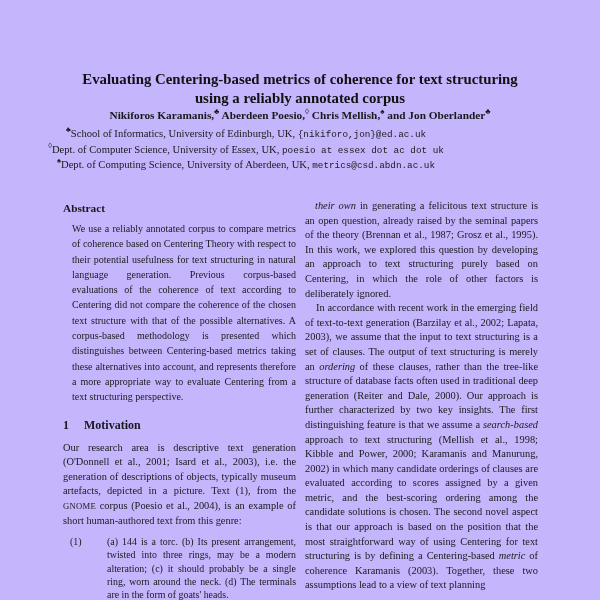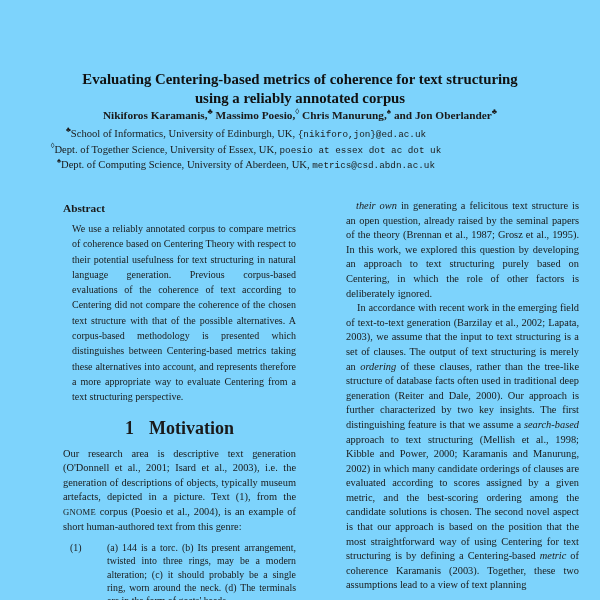--- a/index.html
+++ b/index.html
@@ -1,19 +1,19 @@
 <!DOCTYPE html>
 <html><head>
 <meta charset="utf-8">
 <style>
   * { margin: 0; padding: 0; box-sizing: border-box; }
   html, body { width: 600px; height: 600px; background: #ffffff; }
   .page {
     position: relative; width: 600px; height: 600px; overflow: hidden;
-    background: #7dd3fc; color: #1a1a1a;
+    background: #c4b5fd; color: #1a1a1a;
     font-family: "Liberation Serif", "DejaVu Serif", serif;
   }
   .title {
     position: absolute; top: 70px; left: 80px; width: 440px;
     text-align: center; font-size: 14.8px; line-height: 18.5px; font-weight: bold;
     color: #111111;
   }
   .authors {
     position: absolute; top: 109px; left: 0; width: 600px;
     text-align: center; font-weight: bold; font-size: 11.3px; white-space: nowrap;
@@ -23,48 +23,48 @@
     position: absolute; top: 127px; left: 0; width: 492px;
     text-align: center; font-size: 10.6px; line-height: 14.6px;
   }
   .affils sup { font-size: 7.5px; line-height: 0; }
   .mono { font-family: "Liberation Mono", "DejaVu Sans Mono", monospace; font-size: 9.3px; }
   .col {
     position: absolute; top: 199px; width: 233px; height: 401px;
     overflow: hidden; text-align: justify;
   }
   .col-left  { left: 63px; }
-  .col-right { left: 305px; margin-left: 41px; }
+  .col-right { left: 305px; }
   .abs-head { text-align: left; font-weight: bold; font-size: 11.3px; margin: 3px 0 7px 0; }
   .abs-text { font-size: 10px; line-height: 15.3px; padding-left: 9px; }
-  .sec-head { font-size: 18px; font-weight: bold; margin: 13px 0 8px 0; text-align: center; }
+  .sec-head { font-size: 12px; font-weight: bold; margin: 13px 0 8px 0; text-align: left; }
   .sec-num  { display: inline-block; margin-right: 15px; }
   .body-p   { font-size: 10.4px; line-height: 14.6px; }
   .indent    { text-indent: 11px; }
   .indent-sm { text-indent: 10px; }
   .example { display: flex; margin: 7px 0 7px 0; font-size: 9.9px; line-height: 13.2px; }
   .ex-label { flex: none; width: 21px; margin-left: 7px; }
   .ex-text  { flex: 1; text-align: justify; margin-left: 16px; }
   .sc { font-size: 8.6px; letter-spacing: 0.3px; }
   em { font-style: italic; }
 </style>
 </head>
 <body>
 
 <div class="page">
 
   <h1 class="title">Evaluating Centering-based metrics of coherence for text structuring using a reliably annotated corpus</h1>
 
   <div class="authors">
-    <span><span>Nikiforos Karamanis,</span><sup>♣</sup></span><span><span> Massimo Poesio,</span><sup>◊</sup></span><span><span> Chris Manurung,</span><sup>♠</sup></span><span><span> and Jon Oberlander</span><sup>♣</sup></span>
+    <span><span>Nikiforos Karamanis,</span><sup>♣</sup></span><span><span> Aberdeen Poesio,</span><sup>◊</sup></span><span><span> Chris Mellish,</span><sup>♠</sup></span><span><span> and Jon Oberlander</span><sup>♣</sup></span>
   </div>
 
   <div class="affils">
     <div class="affil"><sup>♣</sup><span>School of Informatics, University of Edinburgh, UK, </span><span class="mono">{nikiforo,jon}@ed.ac.uk</span></div>
-    <div class="affil"><sup>◊</sup><span>Dept. of Together Science, University of Essex, UK, </span><span class="mono">poesio at essex dot ac dot uk</span></div>
+    <div class="affil"><sup>◊</sup><span>Dept. of Computer Science, University of Essex, UK, </span><span class="mono">poesio at essex dot ac dot uk</span></div>
     <div class="affil"><sup>♠</sup><span>Dept. of Computing Science, University of Aberdeen, UK, </span><span class="mono">metrics@csd.abdn.ac.uk</span></div>
   </div>
 
   <div class="col col-left">
     <div class="abs-head">Abstract</div>
     <p class="abs-text">We use a reliably annotated corpus to compare metrics of coherence based on Centering Theory with respect to their potential usefulness for text structuring in natural language generation. Previous corpus-based evaluations of the coherence of text according to Centering did not compare the coherence of the chosen text structure with that of the possible alternatives. A corpus-based methodology is presented which distinguishes between Centering-based metrics taking these alternatives into account, and represents therefore a more appropriate way to evaluate Centering from a text structuring perspective.</p>
 
     <h2 class="sec-head"><span class="sec-num">1</span><span>Motivation</span></h2>
 
     <p class="body-p"><span>Our research area is descriptive text generation (O'Donnell et al., 2001; Isard et al., 2003), i.e. the generation of descriptions of objects, typically museum artefacts, depicted in a picture. Text (1), from the </span><span class="sc">GNOME</span><span> corpus (Poesio et al., 2004), is an example of short human-authored text from this genre:</span></p>

